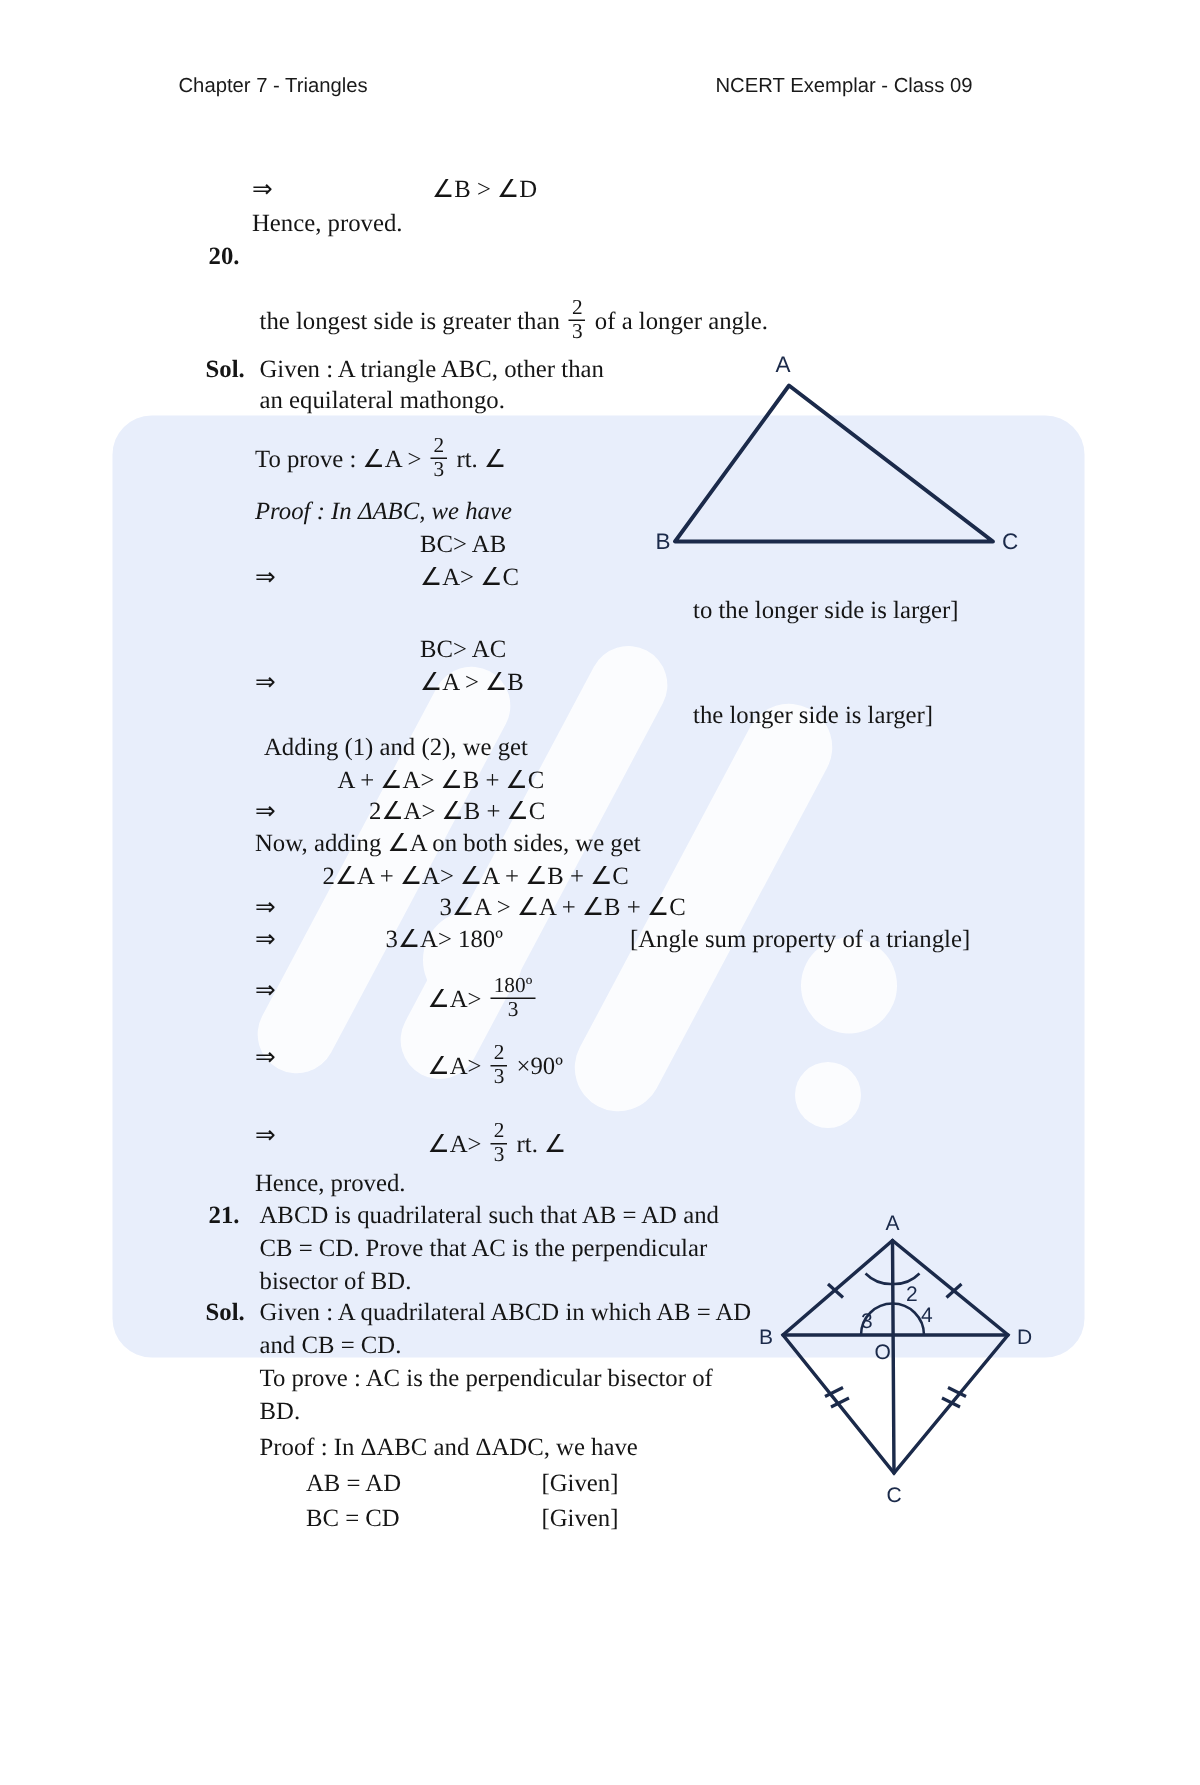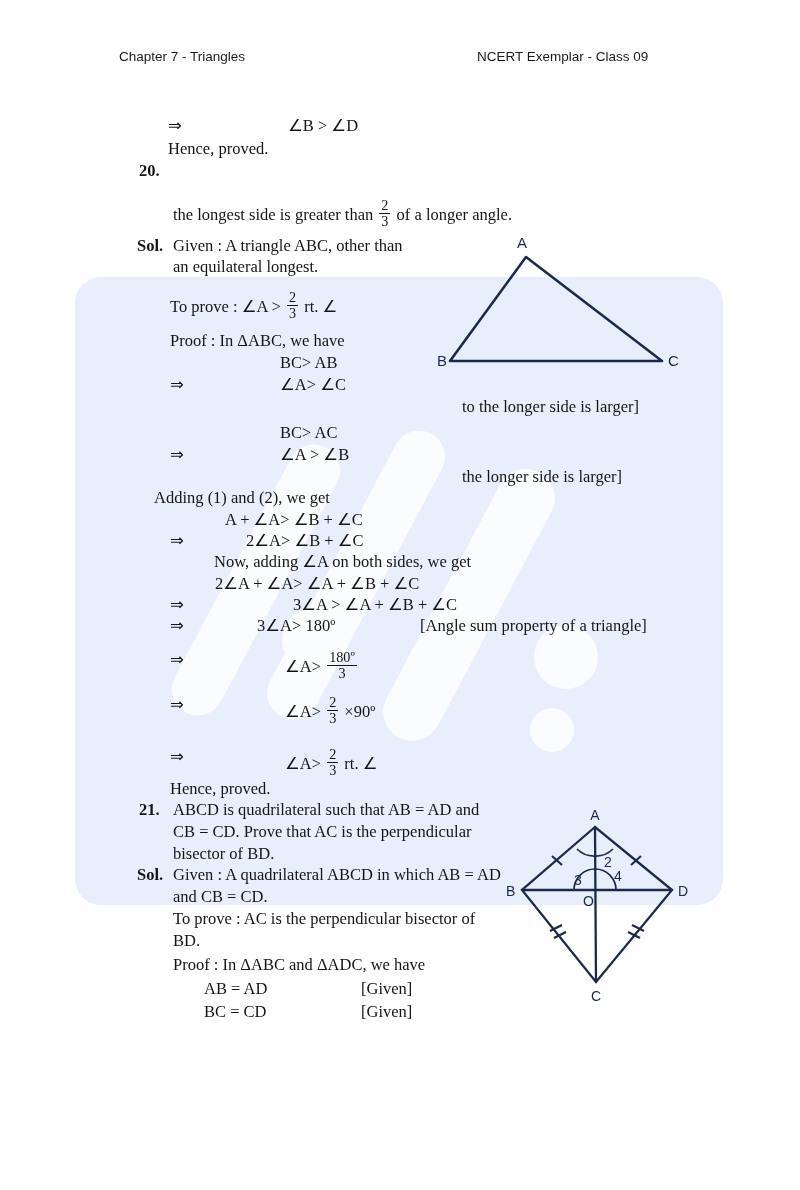--- a/index.html
+++ b/index.html
@@ -104,58 +104,58 @@
   <div class="t bold" style="left:139px; top:163px;">20.</div>
 
   <div class="t" style="left:173px; top:200px;">
     <span>the longest side is greater than</span>
     <span class="frac"><span class="num">2</span><span class="den">3</span></span>
     <span>of a longer angle.</span>
   </div>
 
   <div class="t bold" style="left:137px; top:238px;">Sol.</div>
   <div class="t" style="left:173px; top:238px;">Given : A triangle ABC, other than</div>
-  <div class="t" style="left:173px; top:259px;">an equilateral longest.</div>
+  <div class="t" style="left:173px; top:259px;">an equilateral mathongo.</div>
 
   <div class="dg" style="left:425px; top:230px;">
     <svg width="275" height="145" viewBox="0 0 275 145">
       <polygon points="101,27 25,131 237,131" fill="none" stroke="#1b2a4a" stroke-width="2.6" stroke-linejoin="round"></polygon>
       <text x="97" y="18" font-family="Liberation Sans, sans-serif" font-size="15" fill="#1b2a4a" text-anchor="middle">A</text>
       <text x="12" y="136" font-family="Liberation Sans, sans-serif" font-size="15" fill="#1b2a4a">B</text>
       <text x="243" y="136" font-family="Liberation Sans, sans-serif" font-size="15" fill="#1b2a4a">C</text>
     </svg>
   </div>
 
   <div class="t" style="left:170px; top:292px;">
     <span>To prove : ∠A &gt;</span>
     <span class="frac"><span class="num">2</span><span class="den">3</span></span>
     <span>rt. ∠</span>
   </div>
 
-  <div class="t" style="left:170px; top:333px;">Proof : In ΔABC, we have</div>
+  <div class="t" style="left:170px; top:333px;font-style:italic;">Proof : In ΔABC, we have</div>
 
   <div class="t" style="left:280px; top:355px;">BC&gt; AB</div>
 
   <div class="t" style="left:170px; top:377px;">⇒</div>
   <div class="t" style="left:280px; top:377px;">∠A&gt; ∠C</div>
   <div class="t" style="left:462px; top:399px;">to the longer side is larger]</div>
 
   <div class="t" style="left:280px; top:425px;">BC&gt; AC</div>
 
   <div class="t" style="left:170px; top:447px;">⇒</div>
   <div class="t" style="left:280px; top:447px;">∠A &gt; ∠B</div>
   <div class="t" style="left:462px; top:469px;">the longer side is larger]</div>
 
-  <div class="t" style="left:154px; top:490px;">Adding (1) and (2), we get</div>
+  <div class="t" style="left:176px; top:490px;">Adding (1) and (2), we get</div>
   <div class="t" style="left:225px; top:512px;">A + ∠A&gt; ∠B + ∠C</div>
 
   <div class="t" style="left:170px; top:533px;">⇒</div>
   <div class="t" style="left:246px; top:533px;">2∠A&gt; ∠B + ∠C</div>
 
-  <div class="t" style="left:170px; top:554px;margin-left:44px;">Now, adding ∠A on both sides, we get</div>
+  <div class="t" style="left:170px; top:554px;">Now, adding ∠A on both sides, we get</div>
   <div class="t" style="left:215px; top:576px;">2∠A + ∠A&gt; ∠A + ∠B + ∠C</div>
 
   <div class="t" style="left:170px; top:597px;">⇒</div>
   <div class="t" style="left:257px; top:597px;margin-left:36px;">3∠A &gt; ∠A + ∠B + ∠C</div>
 
   <div class="t" style="left:170px; top:618px;">⇒</div>
   <div class="t" style="left:257px; top:618px;">3∠A&gt; 180º</div>
   <div class="t" style="left:420px; top:618px;">[Angle sum property of a triangle]</div>
 
   <div class="t" style="left:170px; top:652px;">⇒</div>

